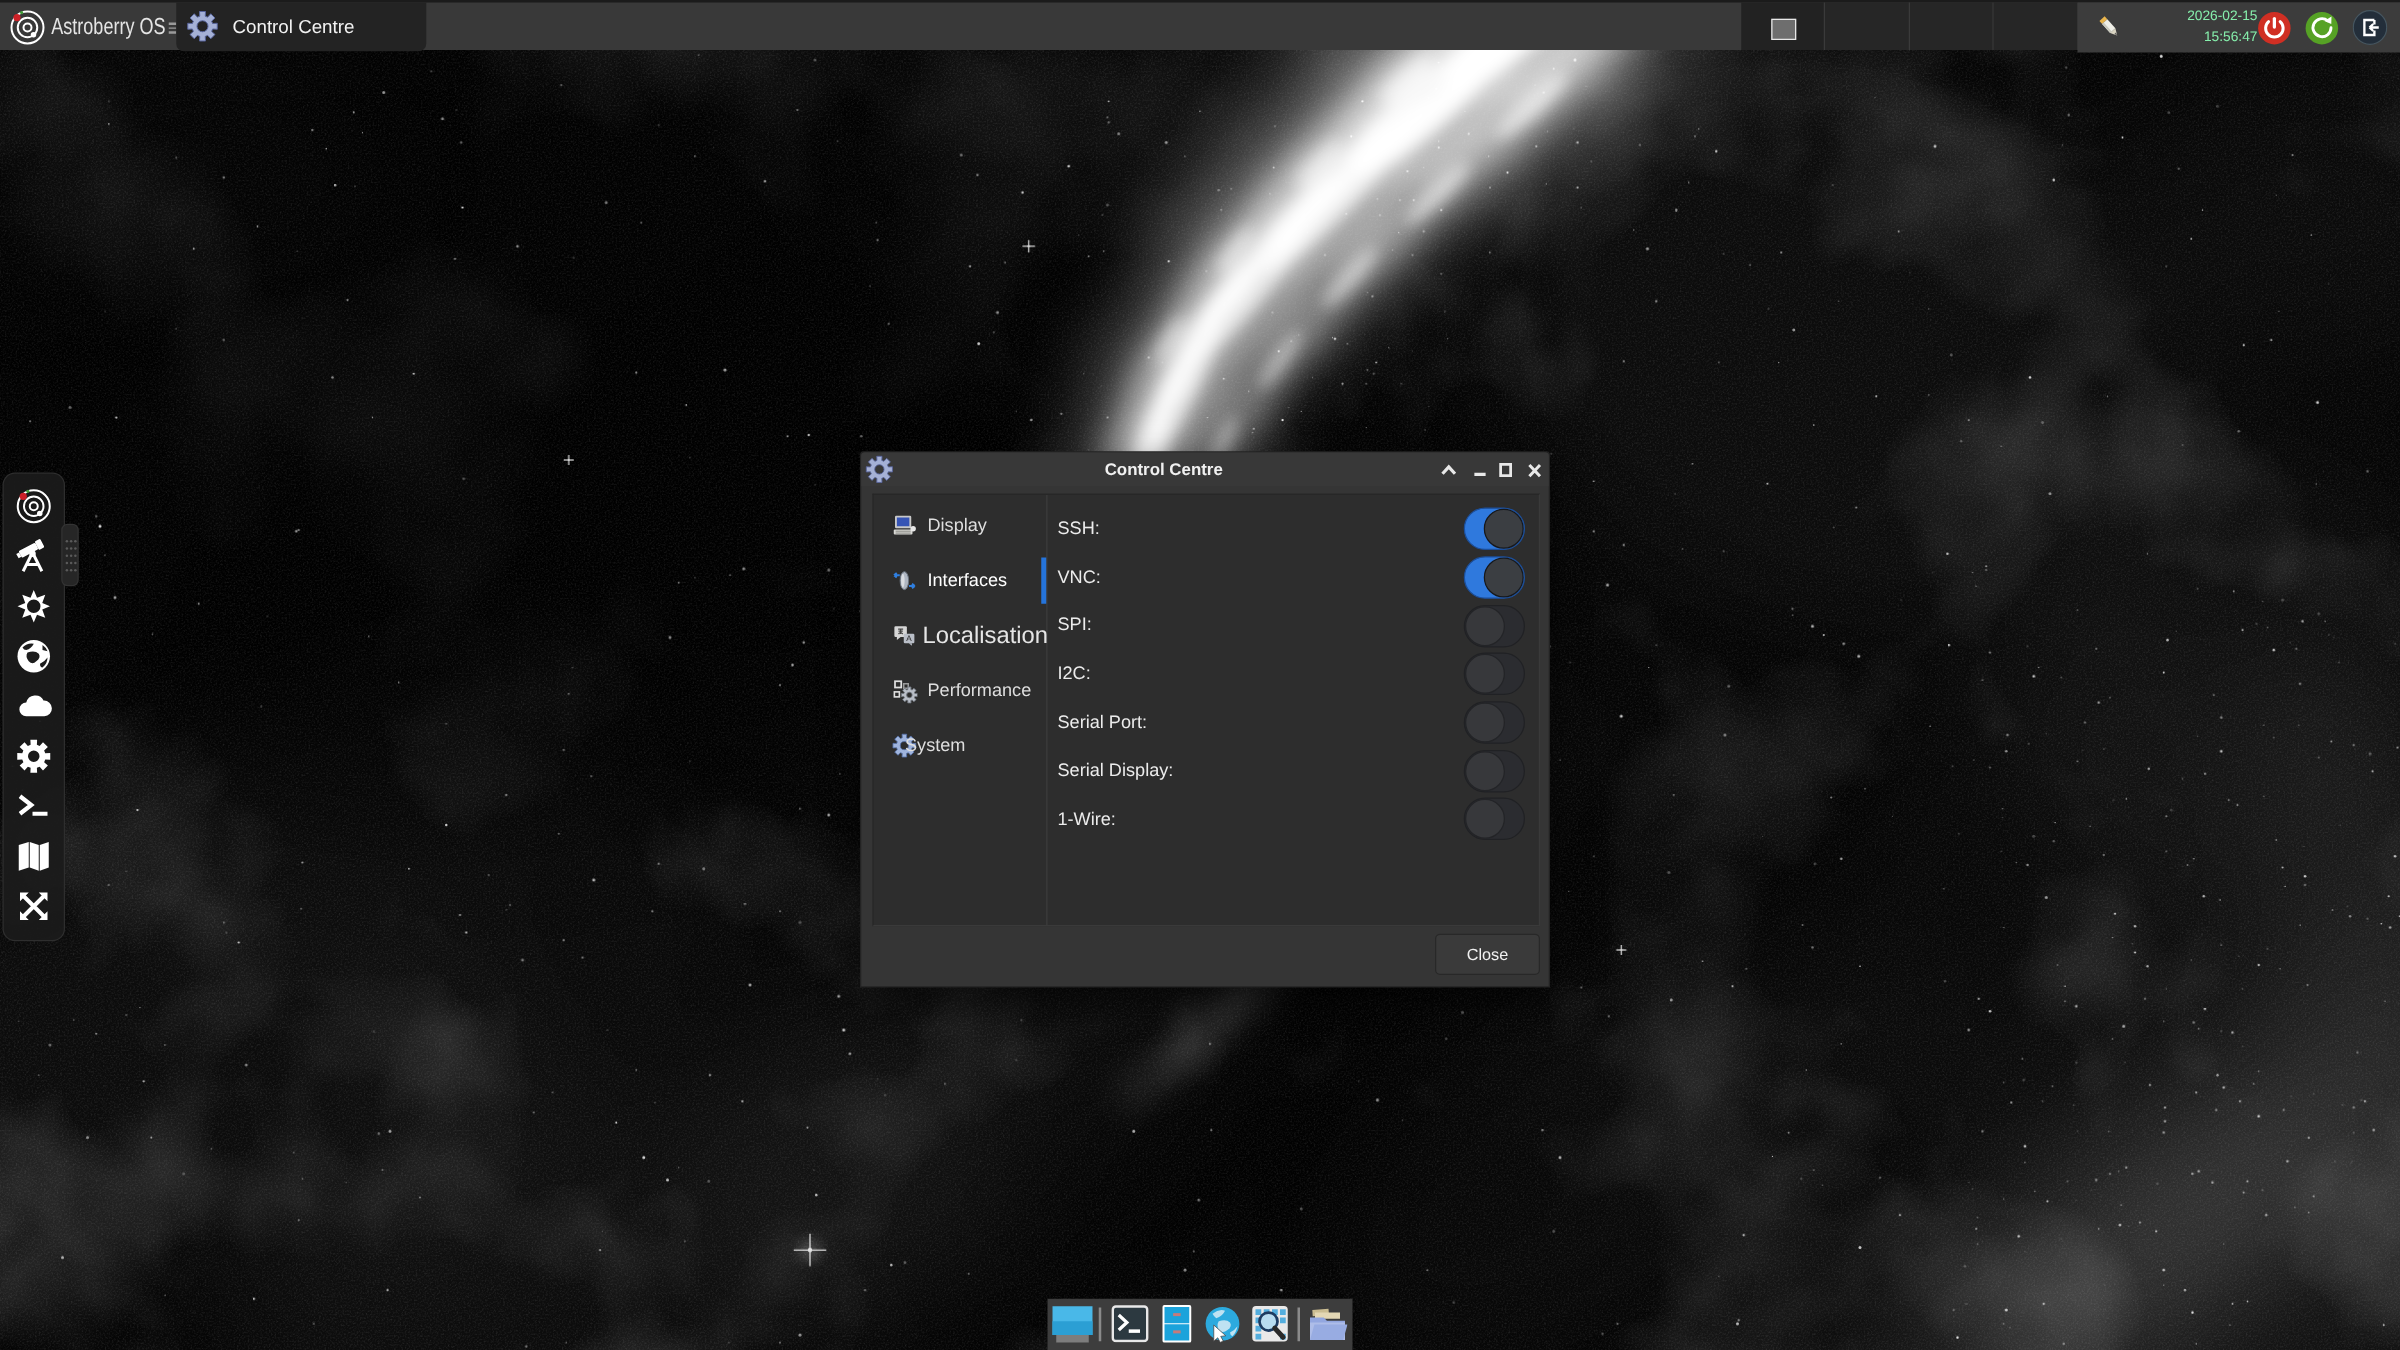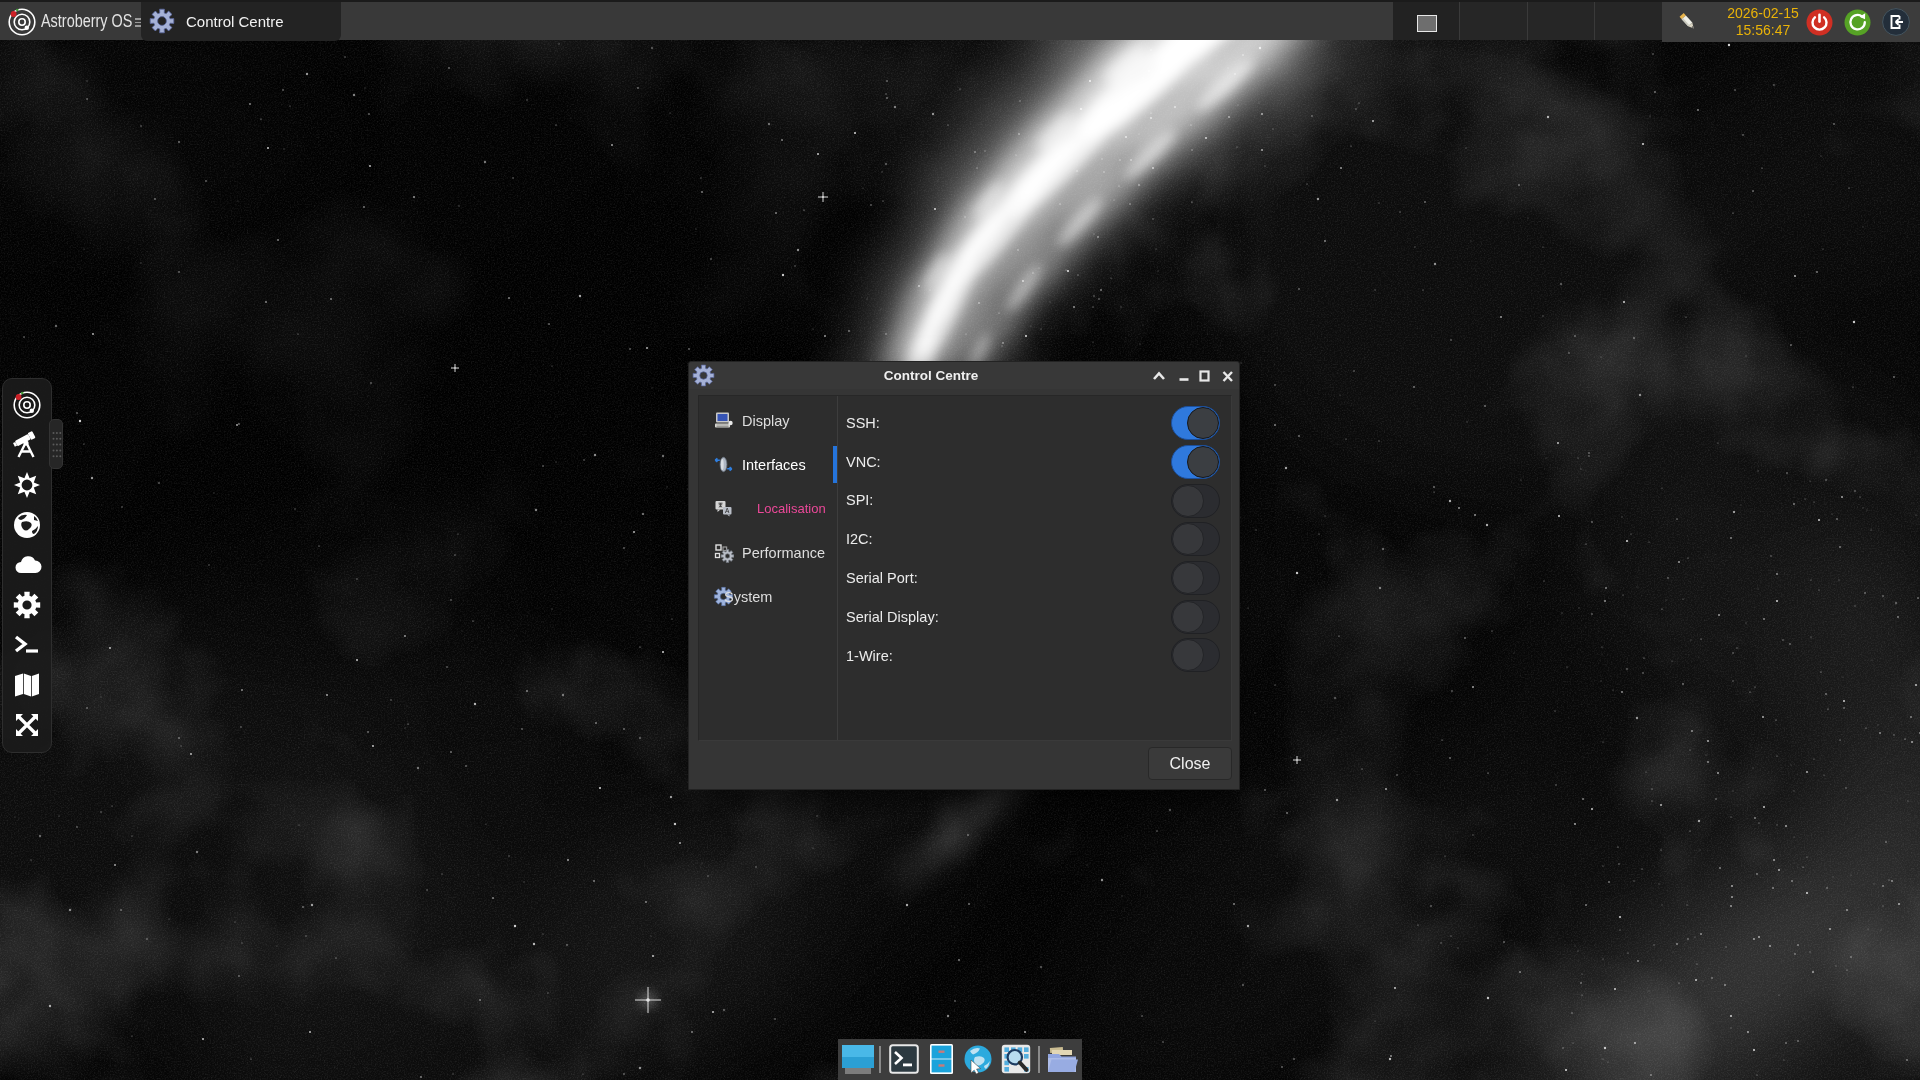--- a/index.html
+++ b/index.html
@@ -5,21 +5,21 @@
 html,body{width:1920px;height:1080px;overflow:hidden;background:#000;font-family:"Liberation Sans",sans-serif}
 #stage{position:relative;width:1920px;height:1080px}
 #wall{position:absolute;left:0;top:0}
 
 #panel{position:absolute;left:0;top:0;width:1920px;height:40px;background:#393939;border-top:2px solid #1b1b1b}
 #taskbtn{position:absolute;left:141px;top:0;width:200px;height:39px;background:#232323;border-radius:0 0 6px 6px}
 #pager{position:absolute;left:1393px;top:0;width:269px;height:38px;display:flex}
 .pcell{position:relative;width:67.25px;height:38px;background:#262626;border-right:1px solid #3a3a3a}
 #pwin{position:absolute;left:24px;top:13px;width:20px;height:17px;background:#6e6e6e;border:1.5px solid #e8e8e8}
 #tray{position:absolute;left:1662px;top:0;width:258px;height:40px;background:#3c3c3c}
-#clock{position:absolute;left:58px;top:3px;width:86px;text-align:center;font-size:14px;line-height:16.5px;color:#eab308}
+#clock{position:absolute;left:58px;top:3px;width:86px;text-align:right;font-size:11px;line-height:16.5px;color:#86efac}
 
 #dock{position:absolute;left:2px;top:378px;width:50px;height:375px;background:#1c1c1ce8;border-radius:10px;border:1px solid #2e2e2e}
 .dicon{position:absolute;left:10px;width:30px;height:30px}
 .dicon{left:9px}
 #dockhandle{position:absolute;left:49px;top:419px;width:14px;height:50px;background:#262626;border-radius:5px;border:1px solid #333}
 
 #win{position:absolute;left:688px;top:361px;width:552px;height:429px;background:#353535;border-radius:3px 3px 0 0;box-shadow:0 10px 30px rgba(0,0,0,.55);border:1px solid #232323}
 #titlebar{position:absolute;left:0;top:0;width:550px;height:27px;background:#383838;border-radius:3px 3px 0 0}
 #title{position:absolute;left:142px;top:0;width:200px;text-align:center;line-height:27px;font-size:13.5px;font-weight:bold;color:#f0f0f0}
 #wbtns{position:absolute;right:6px;top:0}
@@ -27,21 +27,21 @@
 #sidebar{position:absolute;left:0;top:0;width:139px;height:344px;border-right:1px solid #3d3d3d}
 .srow{position:absolute;left:0;width:139px;height:44px}
 #selbar{position:absolute;left:133.5px;top:50px;width:4.5px;height:37px;background:#2574db}
 .clabel{position:absolute;left:147px;font-size:14.5px;color:#ececec;line-height:20px}
 .tgl{position:absolute;left:472px;width:49px;height:34px;border-radius:17px}
 .on{background:#2f79dd;border:1px solid #1c4f9b}
 .off{background:#2b2c30;border:1px solid #202124}
 .knob{position:absolute;top:0px;width:32px;height:32px;border-radius:16px}
 .kon{right:0px;background:#3b3e42;border:1px solid #17181b}
 .koff{left:0px;background:#37383b;border:1px solid #232427}
-#closebtn{position:absolute;left:459px;top:385px;width:84px;height:33px;background:#3a3a3a;border:1px solid #282828;border-radius:4px;color:#f0f0f0;font-size:16px;font-family:"Liberation Sans",sans-serif}
+#closebtn{position:absolute;left:459px;top:385px;width:84px;height:33px;background:#3a3a3a;border:1px solid #282828;border-radius:4px;color:#f0f0f0;font-size:13px;font-family:"Liberation Sans",sans-serif}
 #tooltip{position:absolute;left:1037px;top:484px;width:304px;height:42px;background:#000;color:#fff;font-size:15px;text-align:center;line-height:42px}
 
 #tbar{position:absolute;left:838px;top:1039px;width:244px;height:41px;background:#3d3d3d}
 .ticon{position:absolute}
 .tsep{position:absolute;top:7px;width:2px;height:27px;background:#8a8a8a}
 </style>
 </head><body>
 <div id="stage">
 <svg id="wall" width="1920" height="1080" viewBox="0 0 1920 1080">
 <defs>
@@ -1182,21 +1182,21 @@
     </div>
           <div class="srow" style="top:90.5px">
       <div style="position:absolute;left:14px;top:11.5px"><svg width="21" height="21" viewBox="0 0 21 21">
 <rect x="2.5" y="3" width="10" height="8.5" rx="1" fill="#d6d6d6"></rect>
 <path d="M4.5 11.5 L4.5 14 L7.5 11.5 Z" fill="#d6d6d6"></path>
 <path d="M5.5 5.2 L9.5 5.2 M7.5 5.2 L7.5 9.2 M5.8 9.2 Q7.5 7 9.2 9.2 M5.8 6.8 L9.2 6.8" stroke="#444" stroke-width="1" fill="none"></path>
 <rect x="10" y="9" width="8.5" height="7.5" rx="1" fill="#b9bec7"></rect>
 <path d="M16.5 16.5 L16.5 18.5 L14 16.5 Z" fill="#b9bec7"></path>
 <text x="14.2" y="15" font-size="6.5" fill="#222" text-anchor="middle" font-family="Liberation Sans">A</text>
 </svg></div>
-      <span style="position:absolute;left:58px;top:0;line-height:44px;font-size:13px;color:#ec4899">Localisation</span>
+      <span style="position:absolute;left:39px;top:0;line-height:44px;font-size:19px;color:#e5e5e5">Localisation</span>
     </div>
           <div class="srow" style="top:134.5px">
       <div style="position:absolute;left:14px;top:11.5px"><svg width="21" height="21" viewBox="0 0 21 21">
 <rect x="3" y="3" width="5" height="5" fill="none" stroke="#e0e0e0" stroke-width="1.4"></rect>
 <rect x="10" y="5" width="3.6" height="3.6" fill="none" stroke="#9a9a9a" stroke-width="1.2"></rect>
 <rect x="2.5" y="11.5" width="4" height="4" fill="none" stroke="#e0e0e0" stroke-width="1.3"></rect>
 <path d="M18.9,12.8 L20.9,12.7 L20.9,15.3 L18.9,15.2 L18.5,16.3 L19.9,17.6 L18.1,19.4 L16.8,18.0 L15.7,18.4 L15.8,20.4 L13.2,20.4 L13.3,18.4 L12.2,18.0 L10.9,19.4 L9.1,17.6 L10.5,16.3 L10.1,15.2 L8.1,15.3 L8.1,12.7 L10.1,12.8 L10.5,11.7 L9.1,10.4 L10.9,8.6 L12.2,10.0 L13.3,9.6 L13.2,7.6 L15.8,7.6 L15.7,9.6 L16.8,10.0 L18.1,8.6 L19.9,10.4 L18.5,11.7 Z M16.7,14.0 A2.2,2.2 0 1 0 12.3,14.0 A2.2,2.2 0 1 0 16.7,14.0 Z" fill="#b9bec7" fill-rule="evenodd" stroke="#70767e" stroke-width="0.7"></path>
 </svg></div>
       <span style="position:absolute;left:43px;top:0;line-height:44px;font-size:14.5px;color:#dedede">Performance</span>
     </div>

